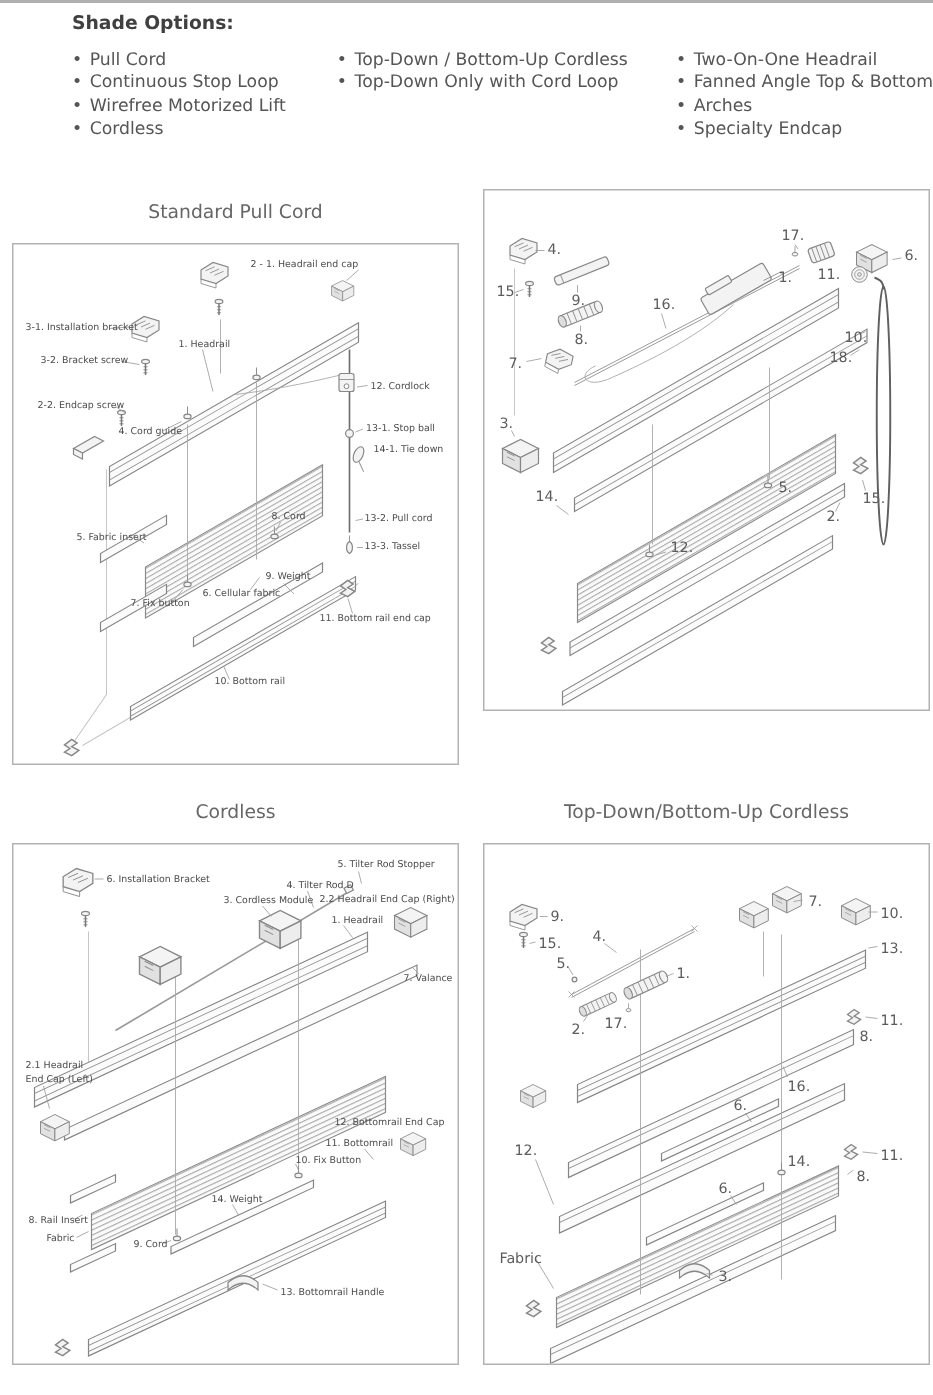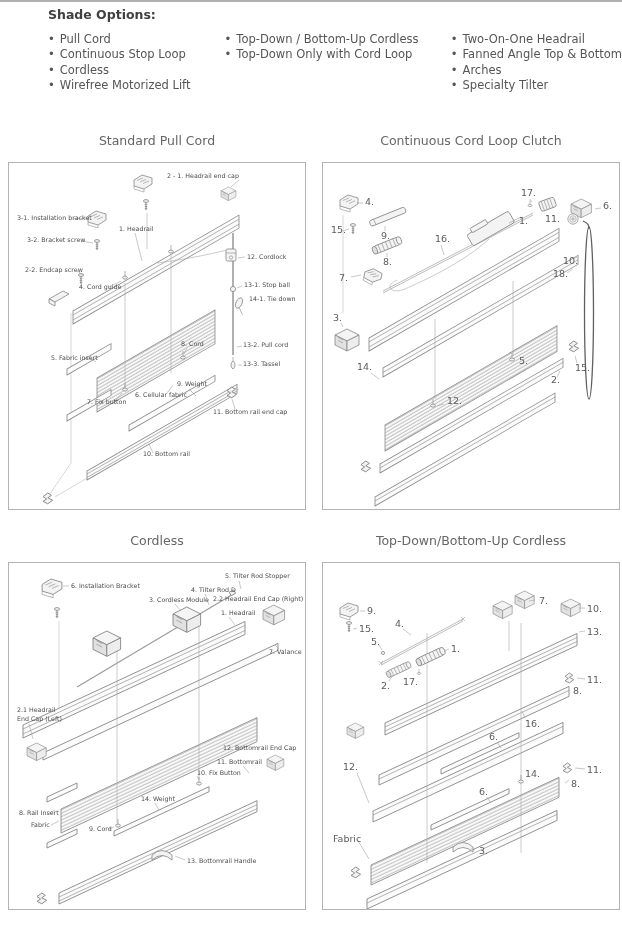--- a/index.html
+++ b/index.html
@@ -93,32 +93,32 @@
 </svg>
 
 <div class="topline"></div>
 
 <div class="hdr">
   <h2>Shade Options:</h2>
   <div class="cols">
     <ul class="col1">
       <li><span class="blt">•</span><span>Pull Cord</span></li>
       <li><span class="blt">•</span><span>Continuous Stop Loop</span></li>
+      <li><span class="blt">•</span><span>Wirefree Motorized Lift</span></li>
       <li><span class="blt">•</span><span>Cordless</span></li>
-      <li><span class="blt">•</span><span>Wirefree Motorized Lift</span></li>
     </ul>
     <ul class="col2">
       <li><span class="blt">•</span><span>Top-Down / Bottom-Up Cordless</span></li>
       <li><span class="blt">•</span><span>Top-Down Only with Cord Loop</span></li>
     </ul>
     <ul class="col3">
       <li><span class="blt">•</span><span>Two-On-One Headrail</span></li>
       <li><span class="blt">•</span><span>Fanned Angle Top &amp; Bottom</span></li>
       <li><span class="blt">•</span><span>Arches</span></li>
-      <li><span class="blt">•</span><span>Specialty Tilter</span></li>
+      <li><span class="blt">•</span><span>Specialty Endcap</span></li>
     </ul>
   </div>
 </div>
 
 <div class="grid">
 
   <div class="panel">
     <h3>Standard Pull Cord</h3>
     <div class="box">
       <svg width="296" height="346" viewBox="0 0 296 346">
@@ -208,21 +208,20 @@
         <text x="234" y="203" class="lbl">13-3. Tassel</text>
         <text x="168" y="223" class="lbl">9. Weight</text>
         <text x="78" y="241" class="lbl">7. Fix button</text>
         <text x="204" y="251" class="lbl">11. Bottom rail end cap</text>
         <text x="134" y="293" class="lbl">10. Bottom rail</text>
       </svg>
     </div>
   </div>
 
   <div class="panel">
-    <h3>Continuous Cord Loop Clutch</h3>
     <div class="box">
       <svg width="296" height="346" viewBox="0 0 296 346">
         <line x1="20" y1="52" x2="20" y2="150" class="frame"></line>
         <g transform="translate(46,175) skewY(-30)">
           <rect width="190" height="13" class="railf"></rect>
             <line x1="0" y1="4" x2="190" y2="4" class="ln"></line>
             <line x1="0" y1="9" x2="190" y2="9" class="ln"></line>
         </g>
         <g transform="translate(60,205) skewY(-30)">
           <rect width="195" height="9" class="railf"></rect>

